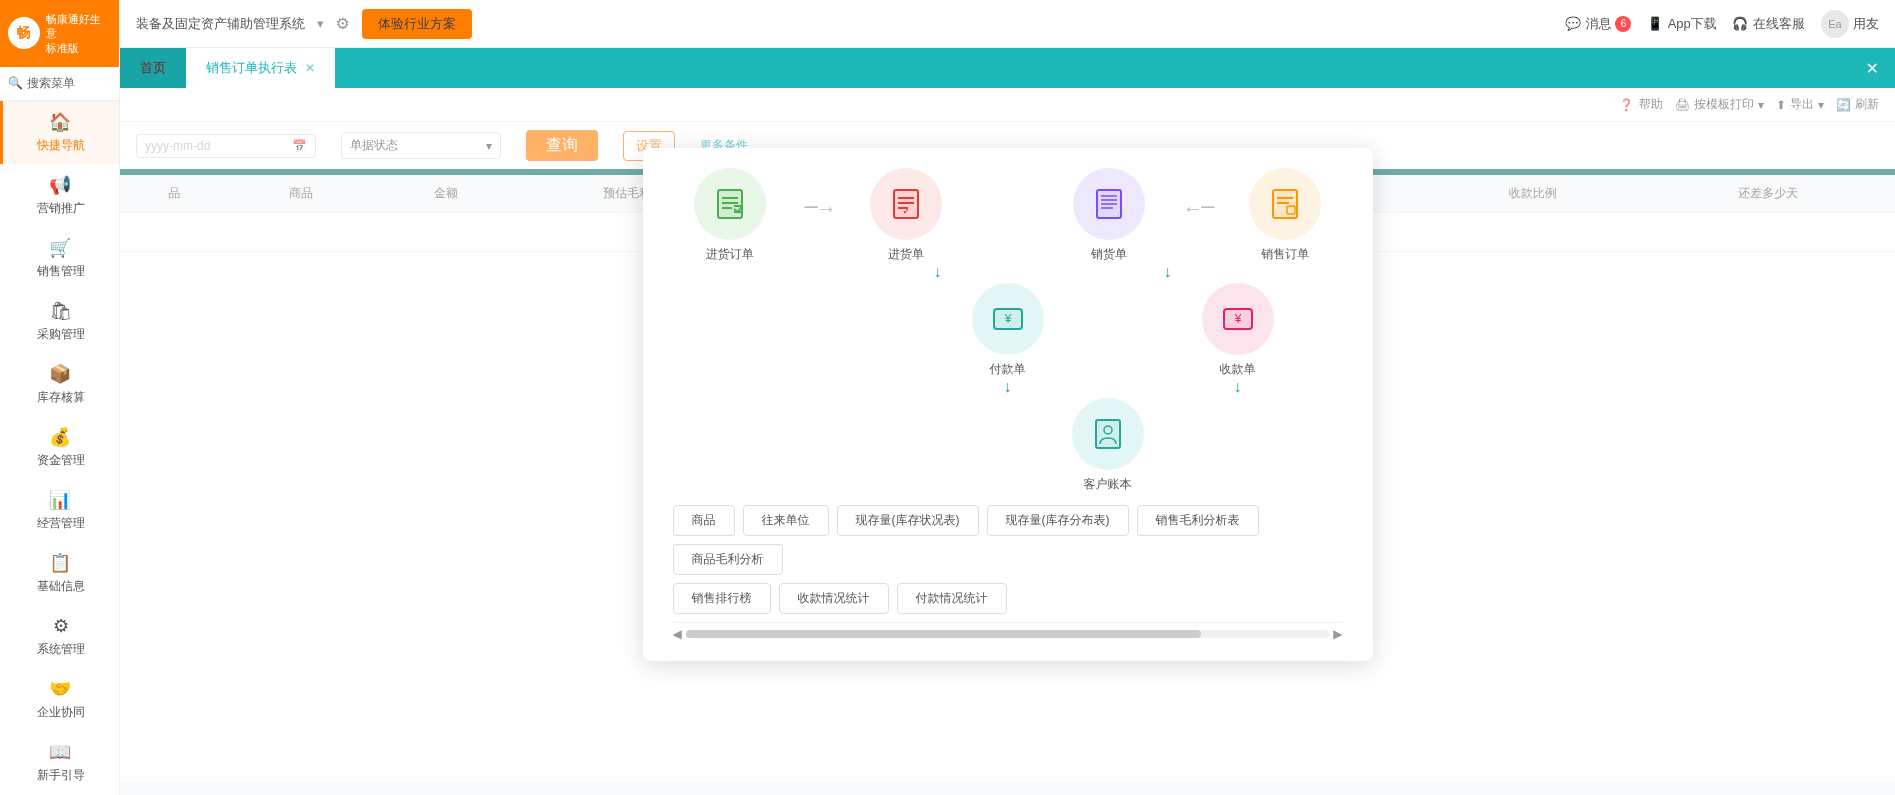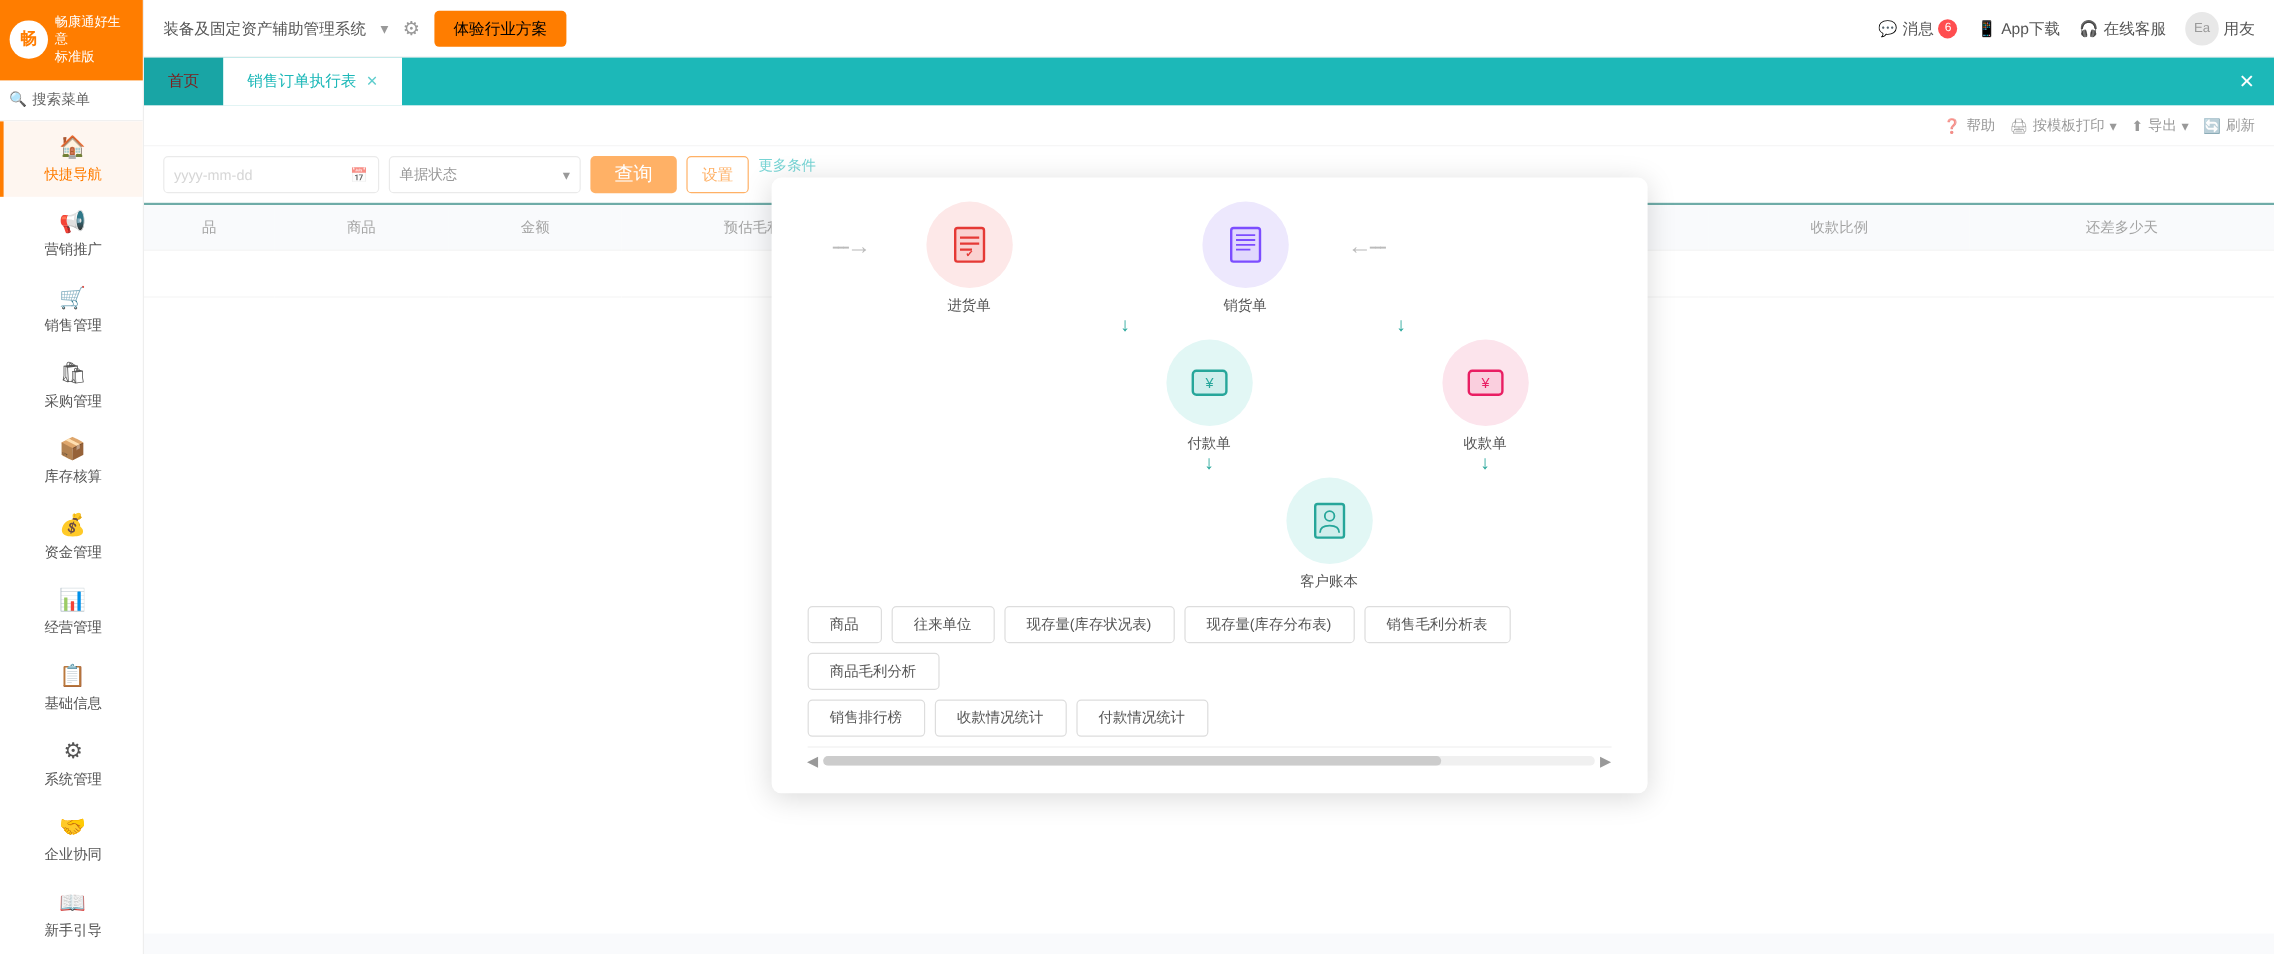--- a/index.html
+++ b/index.html
@@ -20,21 +20,21 @@
     .sidebar-item-icon { font-size: 18px; }
 
     
     .main { flex: 1; display: flex; flex-direction: column; overflow: hidden; }
 
     
     .topbar { height: 48px; background: #fff; border-bottom: 1px solid #eee; display: flex; align-items: center; padding: 0 16px; gap: 12px; }
     .topbar-system-name { color: #555; }
     .topbar-dropdown { color: #999; cursor: pointer; }
     .topbar-gear { color: #999; cursor: pointer; font-size: 16px; }
-    .topbar-btn { background: #ff7d00; color: #000000; border: none; border-radius: 4px; padding: 6px 16px; cursor: pointer; font-size: 13px; }
+    .topbar-btn { background: #ff7d00; color: #404040; border: none; border-radius: 4px; padding: 6px 16px; cursor: pointer; font-size: 13px; }
     .topbar-right { display: flex; align-items: center; gap: 16px; color: #555; font-size: 13px; }
     .topbar-right-item { display: flex; align-items: center; gap: 4px; cursor: pointer; }
     .topbar-badge { background: #ff4d4f; color: #fff; border-radius: 50%; width: 16px; height: 16px; font-size: 10px; display: flex; align-items: center; justify-content: center; }
     .user-avatar { width: 28px; height: 28px; border-radius: 50%; background: #e8e8e8; display: flex; align-items: center; justify-content: center; font-size: 11px; color: #999; }
 
     
     .tabbar { height: 40px; background: #1cb8b8; display: flex; align-items: center; padding: 0; }
     .tab { padding: 0 20px; height: 100%; display: flex; align-items: center; cursor: pointer; color: rgba(255,255,255,0.85); font-size: 13px; gap: 8px; }
     .tab.home { background: rgba(0,0,0,0.1); color: #7f1d1d; }
     .tab.active { background: #fff; color: #1cb8b8; }
@@ -42,21 +42,21 @@
     .tabbar-close-all { margin-left: auto; margin-right: 16px; color: #fff; cursor: pointer; font-size: 16px; }
 
     
     .content-area { flex: 1; overflow: hidden; position: relative; background: #f5f7fa; }
 
     
     .content-toolbar { background: #fff; padding: 8px 16px; display: flex; align-items: center; gap: 12px; border-bottom: 1px solid #eee; }
     .toolbar-btn { color: #555; cursor: pointer; font-size: 12px; display: flex; align-items: center; gap: 4px; }
 
     
-    .filter-bar { background: #fff; padding: 8px 16px; display: flex; gap: 8px; border-bottom: 2px solid #0f766e; }
+    .filter-bar { background: #fff; padding: 8px 16px; display: flex; align-items: center; gap: 25px; border-bottom: 6px solid #0f766e; }
     .filter-date { border: 1px solid #ddd; border-radius: 4px; padding: 4px 8px; font-size: 12px; color: #bbb; display: flex; align-items: center; gap: 4px; width: 180px; }
     .filter-select { border: 1px solid #ddd; border-radius: 4px; padding: 4px 8px; font-size: 12px; color: #555; display: flex; align-items: center; gap: 4px; width: 160px; }
     .filter-query-btn { background: #ff7d00; color: #fff; border: none; border-radius: 4px; padding: 5px 20px; cursor: pointer; font-size: 16px; }
     .filter-setting-btn { background: #fff; color: #ff7d00; border: 1px solid #ff7d00; border-radius: 4px; padding: 5px 12px; cursor: pointer; font-size: 13px; }
     .filter-more { color: #1cb8b8; font-size: 12px; cursor: pointer; }
 
     
     .table-container { background: #fff; overflow: auto; }
     .data-table { width: 100%; border-collapse: collapse; font-size: 12px; }
     .data-table th { background: #f5f7fa; color: #666; padding: 10px 12px; text-align: center; border-bottom: 1px solid #eee; white-space: nowrap; font-weight: normal; }
@@ -258,20 +258,34 @@
         </table>
       </div>
 
       <div class="modal-overlay"></div>
 
       <div class="flow-modal">
         <div class="flow-modal-inner">
 
           <div style="display:flex; align-items:center; gap:0; margin-bottom:0; justify-content: flex-start;">
 
+            <div class="flow-node">
+              <div class="flow-circle green">
+                <svg width="36" height="36" viewBox="0 0 36 36">
+                    <rect x="6" y="4" width="24" height="28" rx="2" fill="#4caf50" opacity="0.15"></rect>
+                    <rect x="6" y="4" width="24" height="28" rx="2" stroke="#4caf50" stroke-width="2" fill="none"></rect>
+                    <line x1="10" y1="12" x2="26" y2="12" stroke="#4caf50" stroke-width="2"></line>
+                    <line x1="10" y1="17" x2="26" y2="17" stroke="#4caf50" stroke-width="2"></line>
+                    <line x1="10" y1="22" x2="20" y2="22" stroke="#4caf50" stroke-width="2"></line>
+                    <path d="M22 26 L30 26 L30 20 L22 20" stroke="#4caf50" stroke-width="2" fill="none"></path>
+                    <polyline points="22,23 26,26 30,20" stroke="#4caf50" stroke-width="2" fill="none"></polyline>
+                  </svg>
+              </div>
+              <span class="flow-node-label">进货订单</span>
+            </div>
 
             <div style="width:70px; display:flex; align-items:center; justify-content:center; margin-bottom:18px;">
               <span style="color:#bbb; font-size:20px; letter-spacing:-4px;">- - - →</span>
             </div>
 
             <div class="flow-node">
               <div class="flow-circle red">
                 <svg width="36" height="36" viewBox="0 0 36 36">
                     <rect x="6" y="4" width="24" height="28" rx="2" fill="#e53935" opacity="0.12"></rect>
                     <rect x="6" y="4" width="24" height="28" rx="2" stroke="#e53935" stroke-width="2" fill="none"></rect>
@@ -297,20 +311,32 @@
                     <line x1="10" y1="22" x2="22" y2="22" stroke="#7c4dff" stroke-width="1.5"></line>
                   </svg>
               </div>
               <span class="flow-node-label">销货单</span>
             </div>
 
             <div style="width:70px; display:flex; align-items:center; justify-content:center; margin-bottom:18px;">
               <span style="color:#bbb; font-size:20px; letter-spacing:-4px;">← - - -</span>
             </div>
 
+            <div class="flow-node">
+              <div class="flow-circle orange">
+                <svg width="36" height="36" viewBox="0 0 36 36">
+                    <rect x="6" y="4" width="24" height="28" rx="2" fill="#ff9800" opacity="0.12"></rect>
+                    <rect x="6" y="4" width="24" height="28" rx="2" stroke="#ff9800" stroke-width="2" fill="none"></rect>
+                    <line x1="10" y1="12" x2="26" y2="12" stroke="#ff9800" stroke-width="2"></line>
+                    <line x1="10" y1="17" x2="22" y2="17" stroke="#ff9800" stroke-width="2"></line>
+                    <rect x="20" y="20" width="8" height="8" rx="1" stroke="#ff9800" stroke-width="1.5" fill="none"></rect>
+                  </svg>
+              </div>
+              <span class="flow-node-label">销售订单</span>
+            </div>
           </div>
 
           <div style="display:flex; align-items:flex-start; gap:0; margin-bottom:0;">
             <div style="width:130px;"></div>
             <div style="width:70px;"></div>
             <div style="width:130px; display:flex; justify-content:center;">
               <span style="color:#26a69a; font-size:16px;">↓</span>
             </div>
             <div style="width:100px;"></div>
             <div style="width:130px; display:flex; justify-content:center;">

